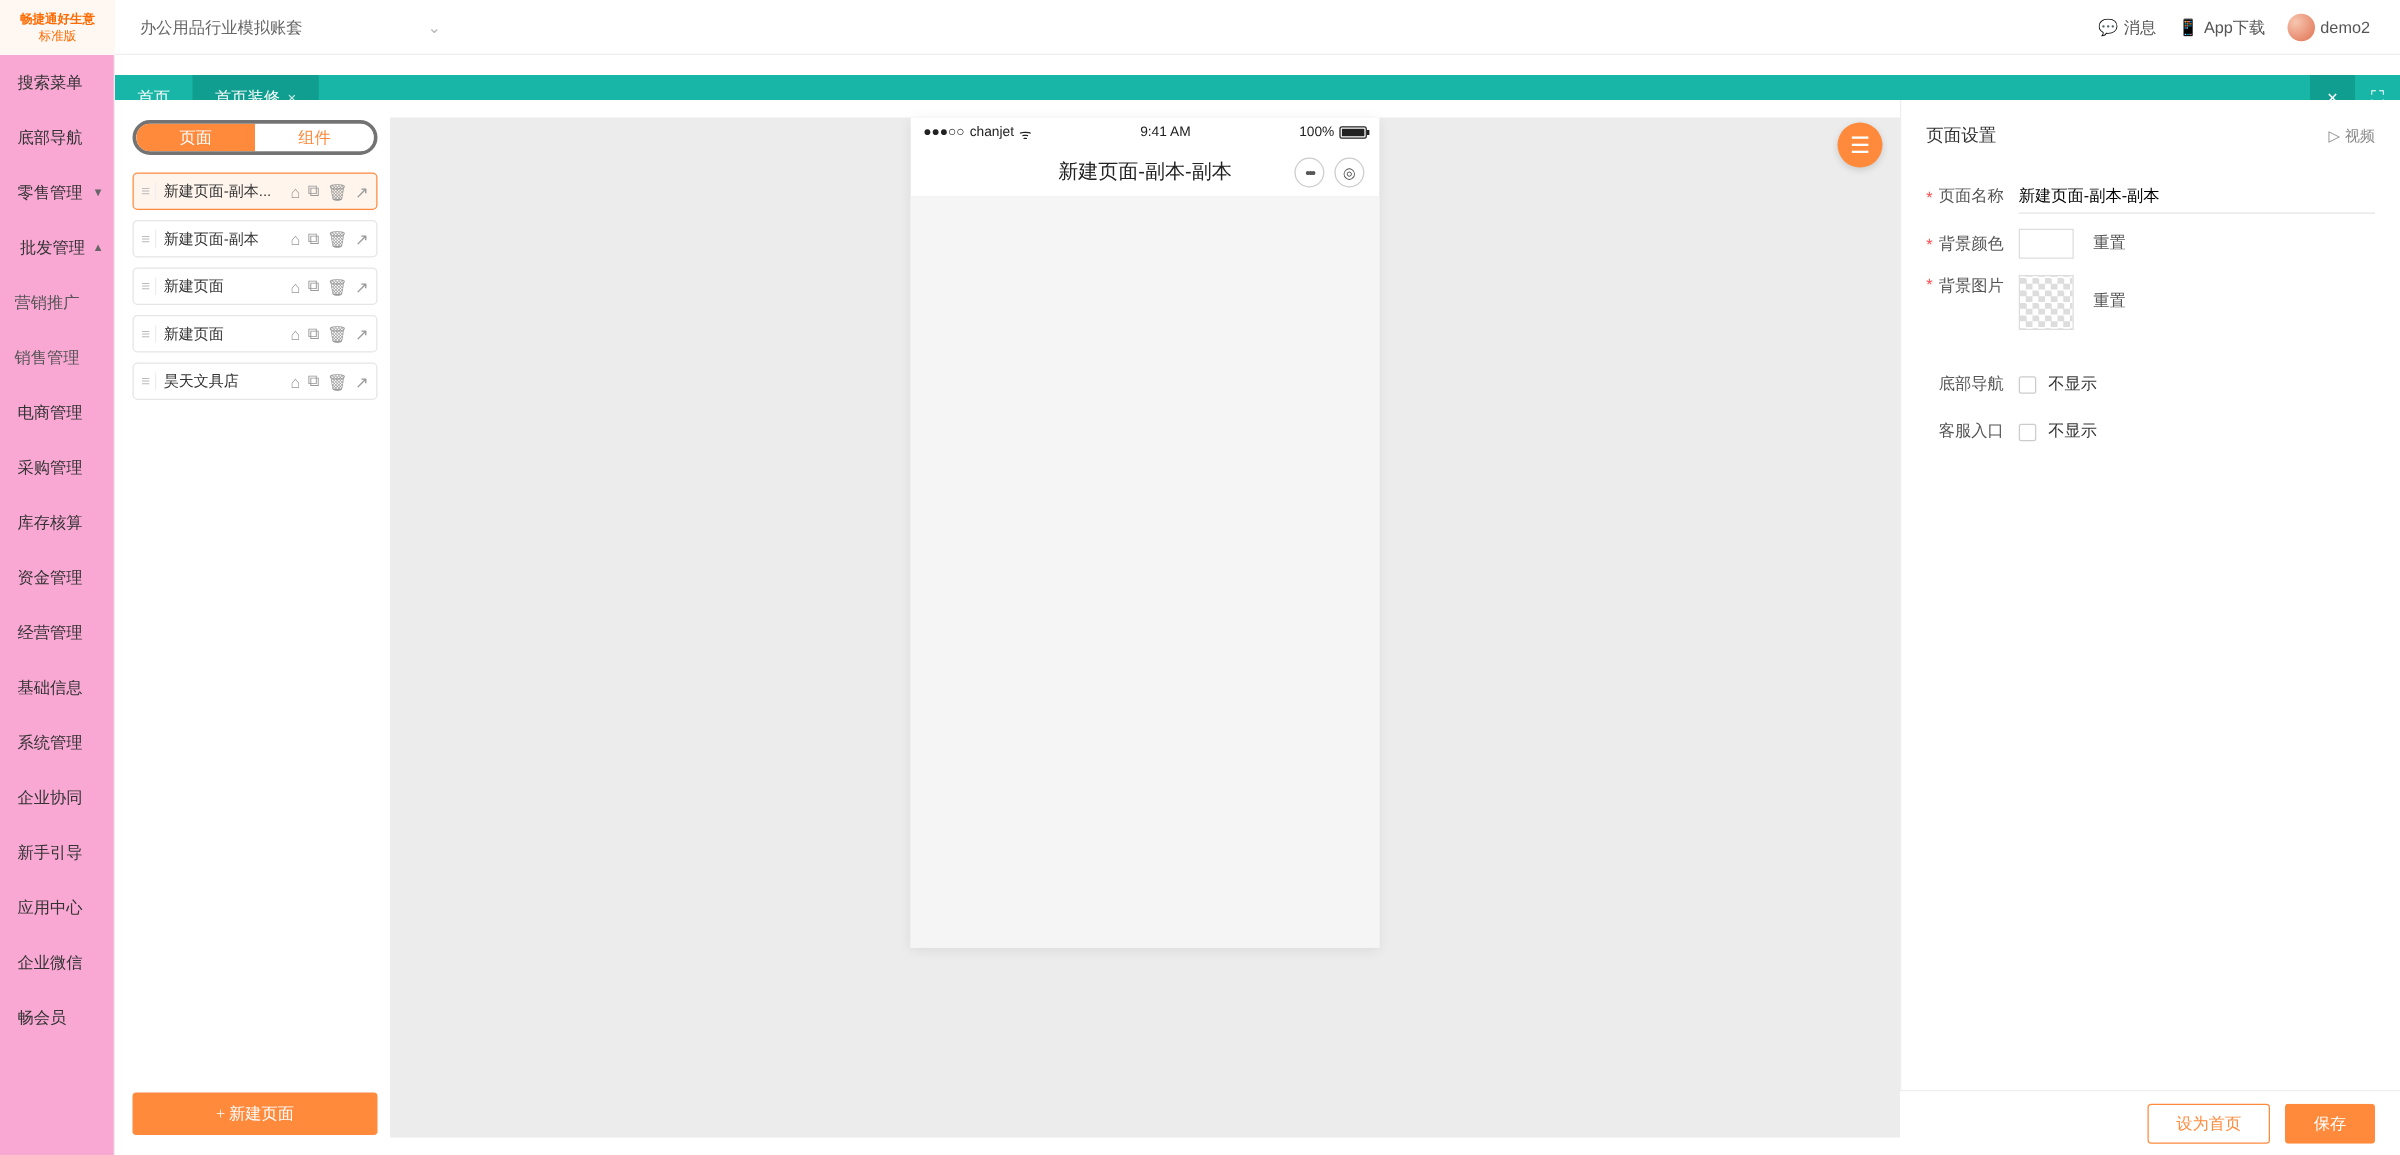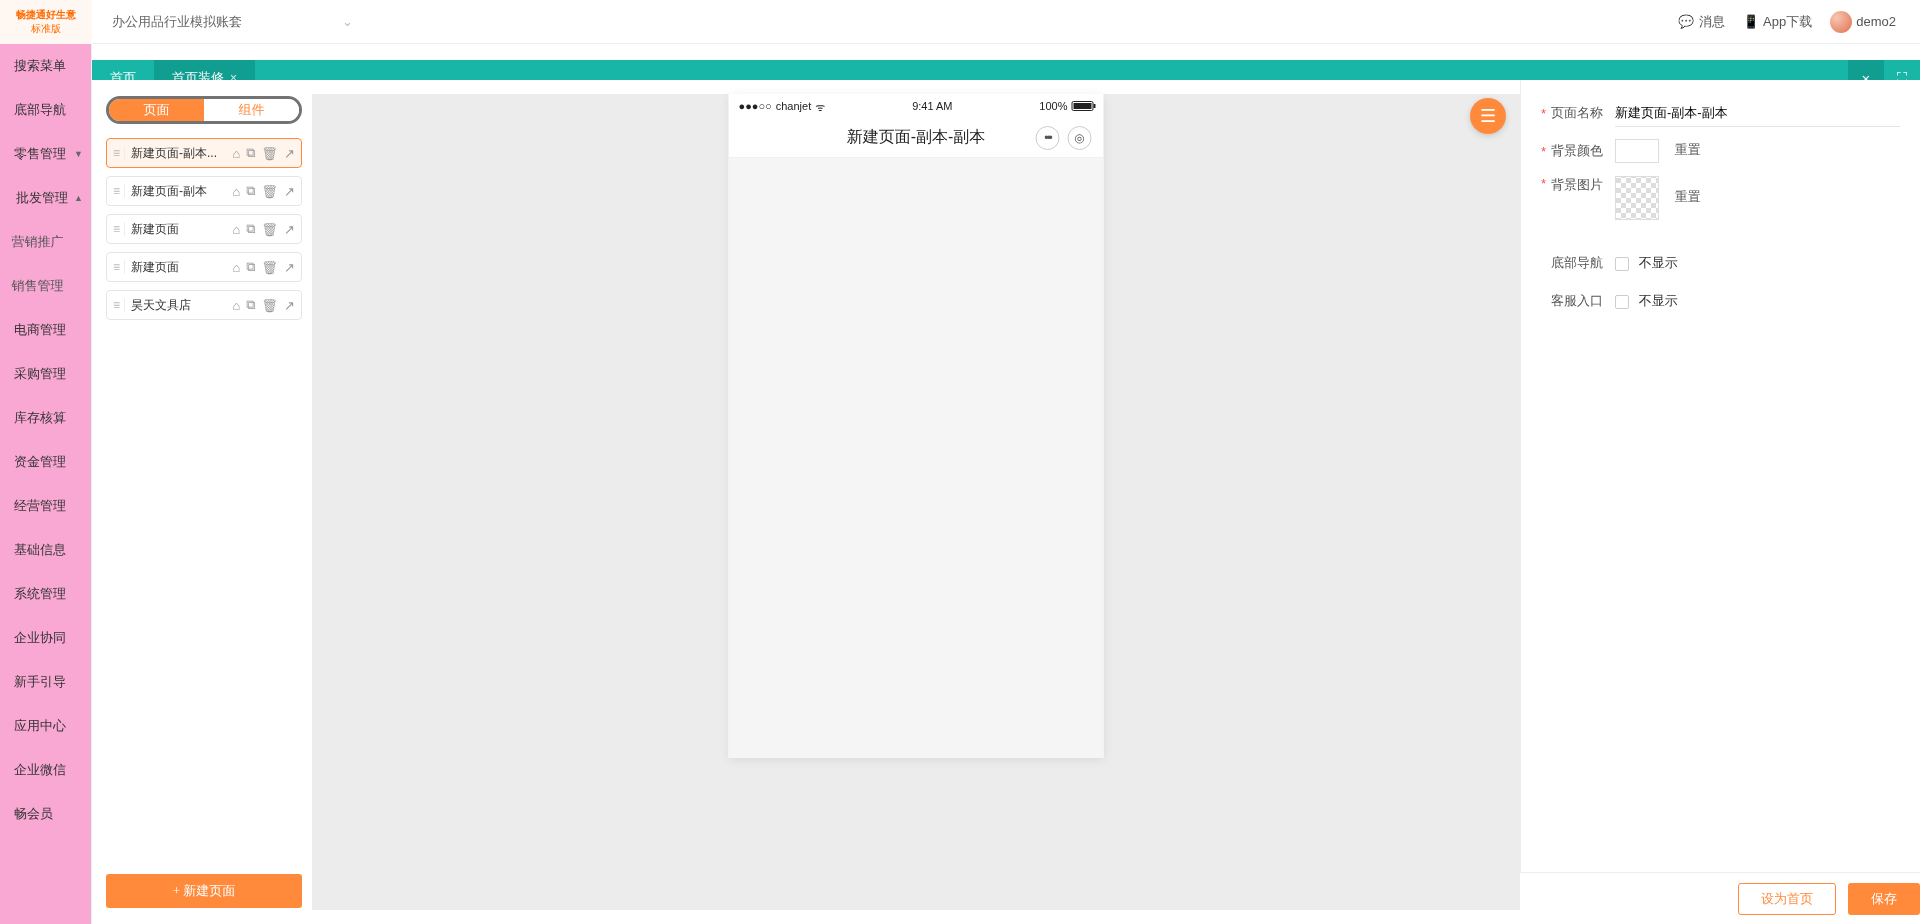--- a/index.html
+++ b/index.html
@@ -77,21 +77,21 @@
 .frow .val { flex:1; }
 .tinput { width:100%; height:28px; border:none; border-bottom:1px solid #e5e5e5; font-size:13px; outline:none; }
 .swatch { width:44px; height:24px; border:1px solid #ddd; background:#fff; display:inline-block; vertical-align:middle; }
 .trans { width:44px; height:24px; border:1px solid #ddd; background:repeating-conic-gradient(#ddd 0 25%,#fff 0 50%) 0/10px 10px; display:inline-block; vertical-align:middle; }
 .reset { margin-left:12px; color:#555; cursor:pointer; }
 .cb { width:14px; height:14px; border:1px solid #ccc; border-radius:2px; display:inline-flex; align-items:center; justify-content:center; margin-right:6px; vertical-align:middle; }
 .cb.on { background:#ff8a3c; border-color:#ff8a3c; color:#fff; font-size:10px; }
 .hint { color:#999; font-size:12px; margin-left:6px; }
 
 
-.footer { position:absolute; right:0; bottom:0; height:52px; width:400px; border-top:1px solid #eee; display:flex; align-items:center; justify-content:flex-end; gap:12px; background:#fff; }
+.footer { position:absolute; right:0; bottom:0; height:52px; width:400px; border-top:1px solid #eee; display:flex; align-items:center; justify-content:flex-end; gap:12px; padding-right:20px; background:#fff; }
 .btn { height:32px; padding:0 22px; border-radius:3px; font-size:13px; cursor:pointer; border:1px solid transparent; }
 .btn.ghost { border-color:#ff8a3c; color:#ff8a3c; background:#fff; }
 .btn.pri { background:#ff8a3c; color:#fff; }
 </style>
 </head>
 <body>
 
 <div class="topbar">
   <div class="logo-box">
     <span class="logo-mark">畅捷通好生意</span>
@@ -262,20 +262,27 @@
         <span>新建页面-副本-副本</span>
         <span class="act1">•••</span>
         <span class="act2">◎</span>
       </div>
       <div class="phone-body"></div>
     </div>
     <div class="fab">☰</div>
   </div>
 
   <div class="rpanel">
+    <div class="hdr">
+      <span class="ttl">页面设置</span>
+      <span class="vid">
+        <span>▷</span>
+        <span>视频</span>
+      </span>
+    </div>
 
     <div class="frow">
       <span class="req">*</span>
       <span class="lab">页面名称</span>
       <span class="val"><input class="tinput" value="新建页面-副本-副本" style=""></span>
     </div>
 
     <div class="frow">
       <span class="req">*</span>
       <span class="lab">背景颜色</span>

